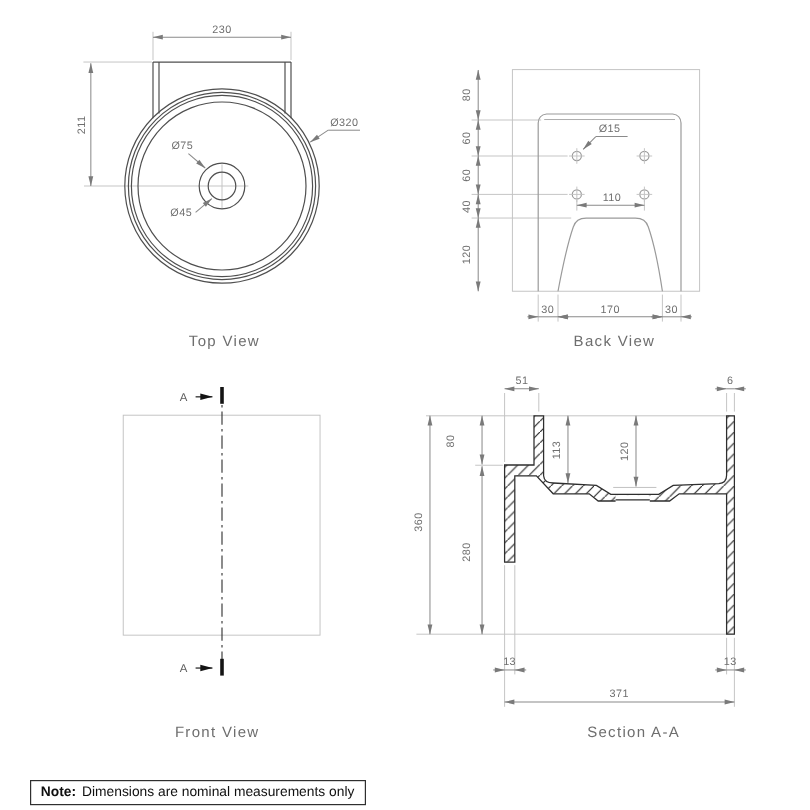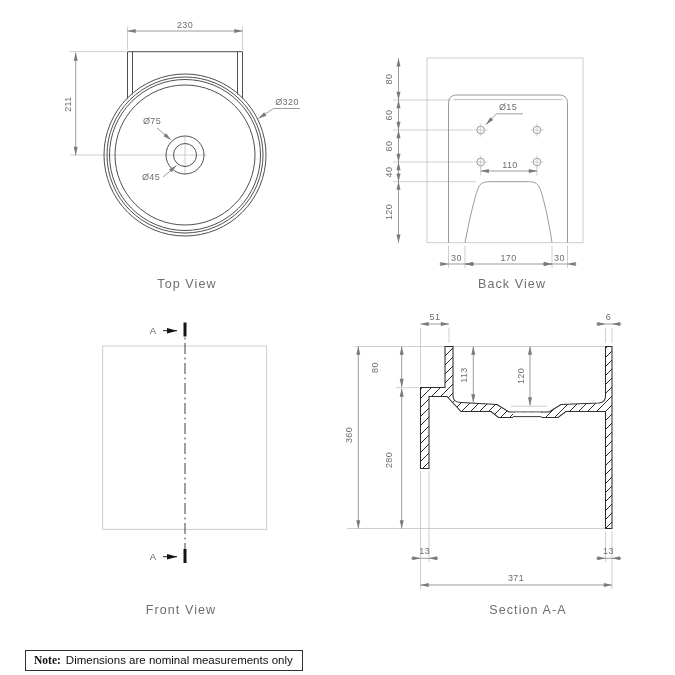--- a/index.html
+++ b/index.html
@@ -16,21 +16,21 @@
   .web{stroke:#2e2e2e;stroke-width:0.95;fill:none;}
   .far{stroke:#b5b5b5;stroke-width:0.7;fill:none;}
   .flag{stroke:#141414;stroke-width:3;fill:none;}
   text{font-family:"Liberation Sans",sans-serif;}
   .dimtxt{font-size:9px;fill:#6e6e6e;letter-spacing:0.4px;text-anchor:middle;}
   .atxt{font-size:9.5px;fill:#5c5c5c;text-anchor:middle;}
   .vtitle{font-size:12.5px;fill:#6e6e6e;letter-spacing:1.1px;text-anchor:middle;}
   .notebox{position:absolute;left:25px;top:650px;border:1.2px solid #2f2f2f;
            padding:3px 9px 4px 8px;font-size:11.5px;color:#0f0f0f;background:#fff;
            white-space:nowrap;}
-  .notebox b{margin-right:5px;font-family:Liberation Serif, serif;}
+  .notebox b{margin-right:5px;}
 </style>
 </head>
 <body>
 
 <div class="sheet">
 <svg width="675" height="675" viewBox="0 0 675 675">
   <defs>
     <pattern id="hatch" patternUnits="userSpaceOnUse" width="9" height="9">
       <rect width="9" height="9" fill="#ffffff"></rect>
       <path d="M-1,10 L10,-1" stroke="#2e2e2e" stroke-width="1"></path>

